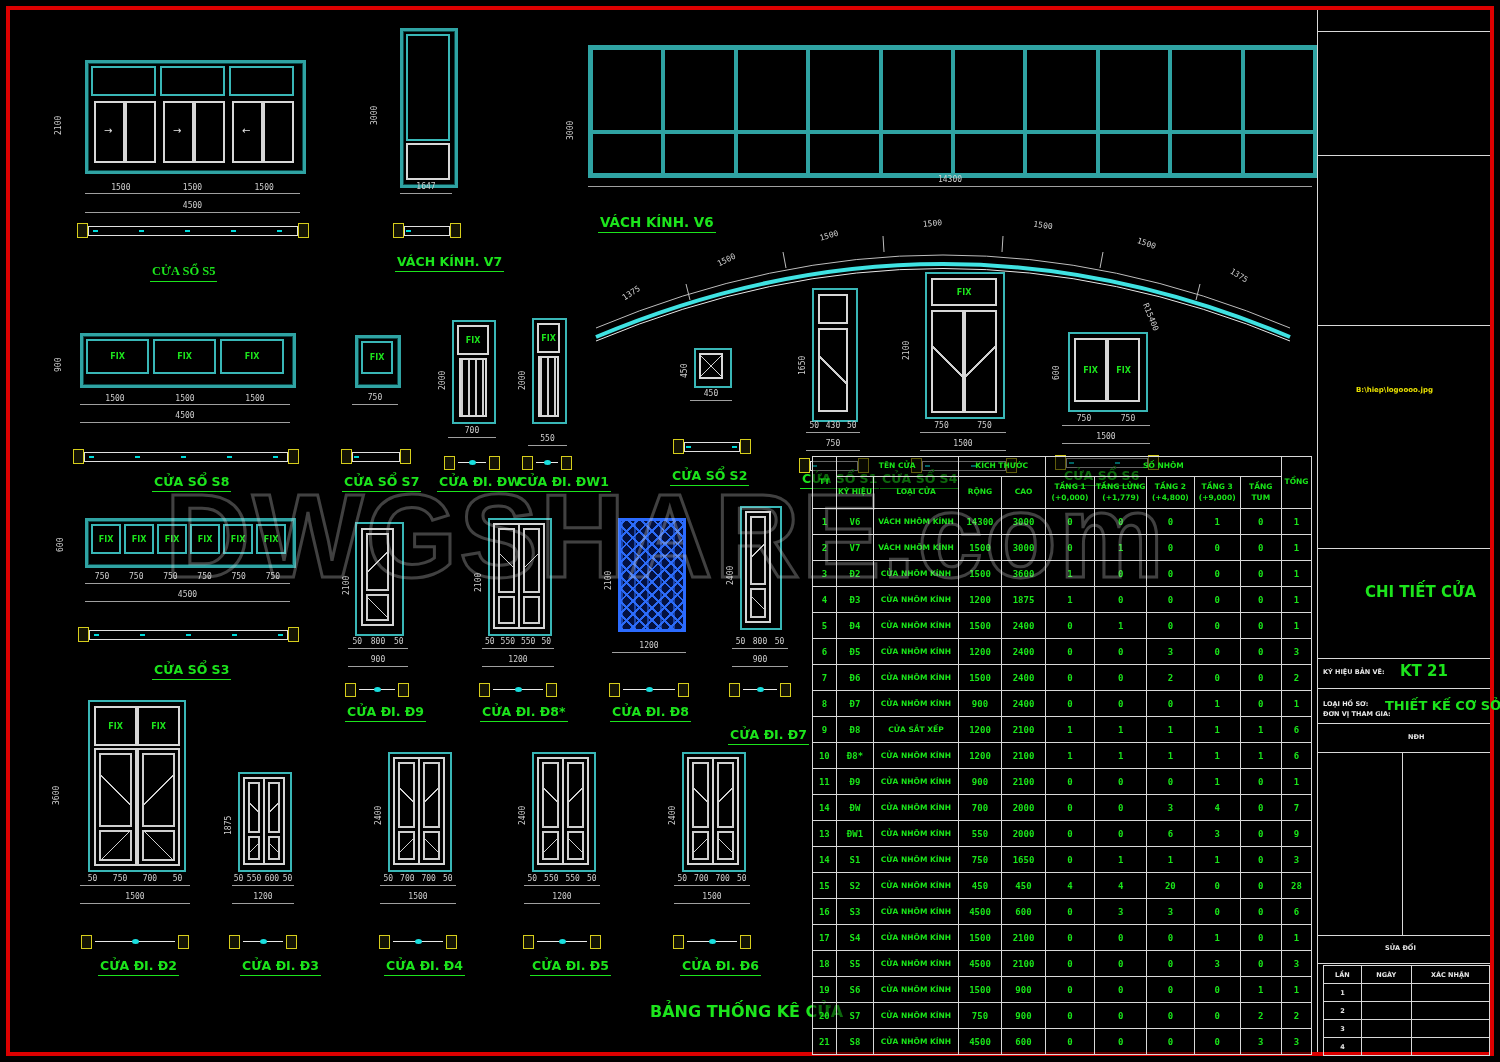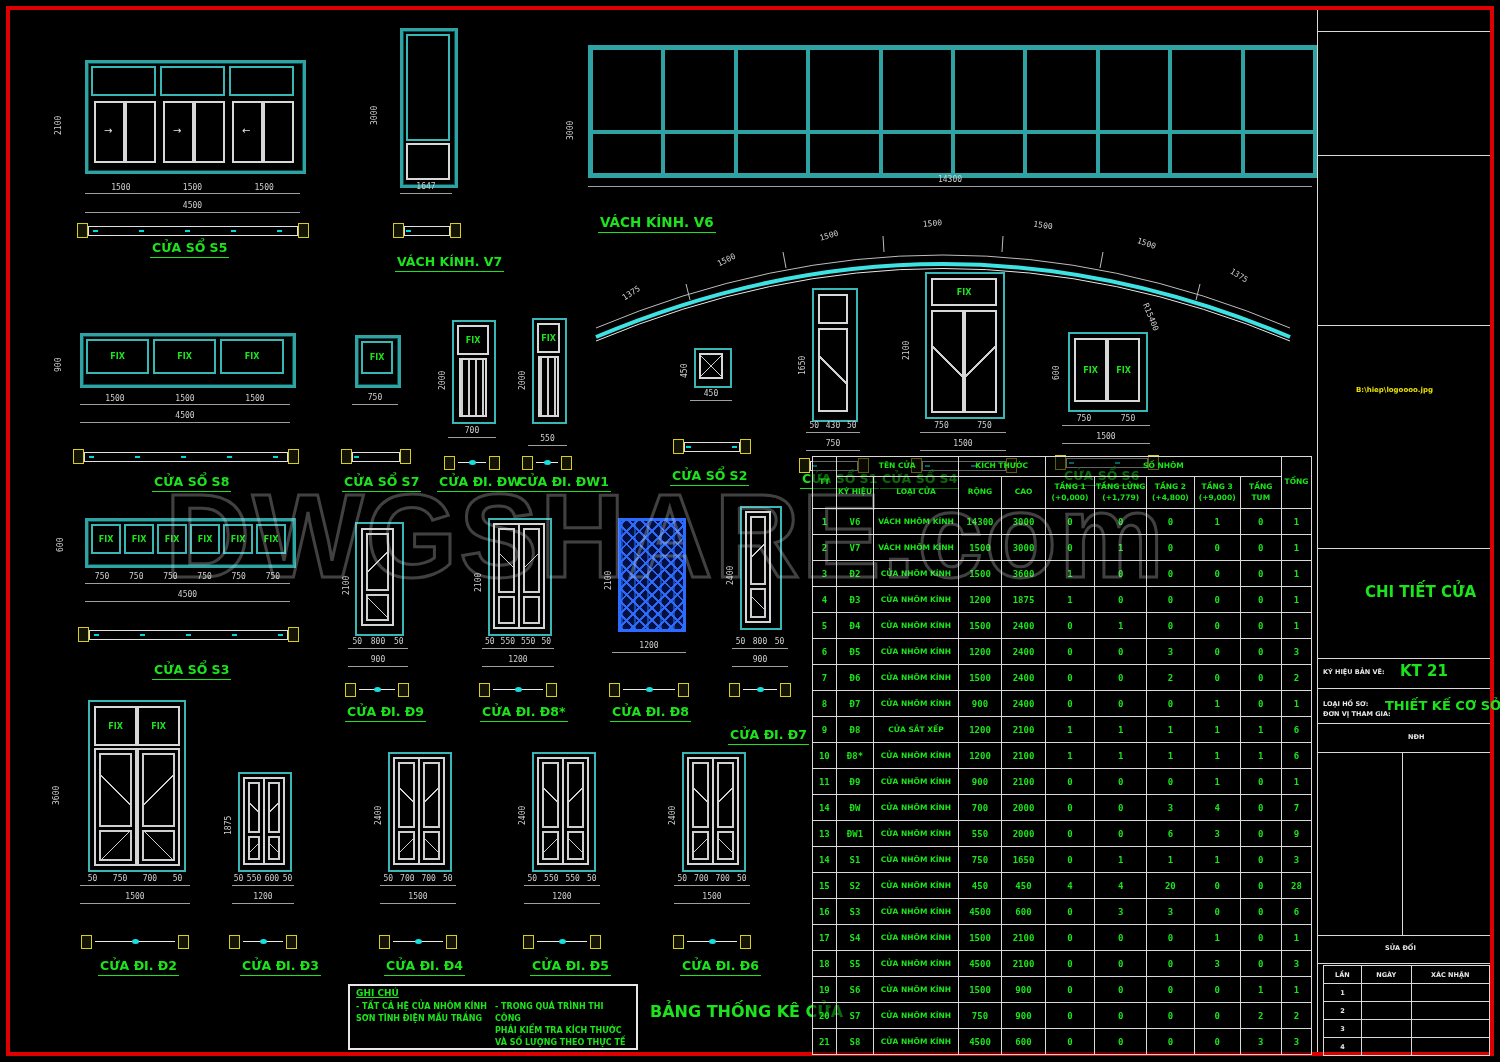--- a/index.html
+++ b/index.html
@@ -101,21 +101,21 @@
   <div class="dimrow" style="left:85px;top:183px;width:215px;">
     <span>1500</span>
       <span>1500</span>
       <span>1500</span>
   </div>
   <div class="dimline" style="left:85px;top:212px;width:215px;"></div>
   <div class="dimrow" style="left:85px;top:201px;width:215px;">
       <span>4500</span>
     </div>
   <div class="planbar" style="left:88px;top:226px;width:208px;"></div>
-  <div class="dlabel" style="left:150px;top:240px;">CỬA SỔ S5</div>
+  <div class="dlabel" style="left:150px;top:264px;font-family:Liberation Serif, serif;">CỬA SỔ S5</div>
 
   <div class="frame" style="left:400px;top:28px;width:52px;height:154px;">
     <div class="pane" style="left:3px;top:3px;width:40px;height:103px;border-color:#39b7b7;"></div>
     <div class="pane" style="left:3px;top:112px;width:40px;height:33px;"></div>
   </div>
   <span class="vdim" style="left:370px;top:125px;">3000</span>
   <div class="dimline" style="left:400px;top:193px;width:52px;"></div>
   <div class="dimrow" style="left:400px;top:182px;width:52px;">
       <span>1647</span>
     </div>
@@ -565,28 +565,20 @@
   <div class="dimrow" style="left:674px;top:892px;width:76px;">
       <span>1500</span>
     </div>
   <div class="doorplan" style="left:684px;top:935px;width:56px;">
       <i></i>
     </div>
   <div class="dlabel" style="left:680px;top:958px;">CỬA ĐI. Đ6</div>
 
   <div class="watermark">DWGSHARE.com</div>
 
-  <div class="notesbox">
-    <div class="ghichu">GHI CHÚ</div>
-    <div class="notecol" style="left:6px;width:132px;">-  TẤT CẢ HỆ CỬA NHÔM KÍNH
-SƠN TĨNH ĐIỆN MẦU TRẮNG</div>
-    <div class="notecol" style="left:145px;width:136px;">-  TRONG QUÁ TRÌNH THI CÔNG
-PHẢI KIỂM TRA KÍCH THƯỚC
-VÀ SỐ LƯỢNG THEO THỰC TẾ</div>
-  </div>
   <div class="bigtitle">BẢNG THỐNG KÊ CỬA</div>
 
   <table id="stats">
     <colgroup>
       <col style="width:24px">
         <col style="width:38px">
         <col style="width:86px">
         <col style="width:44px">
         <col style="width:44px">
       <col style="width:50px">

